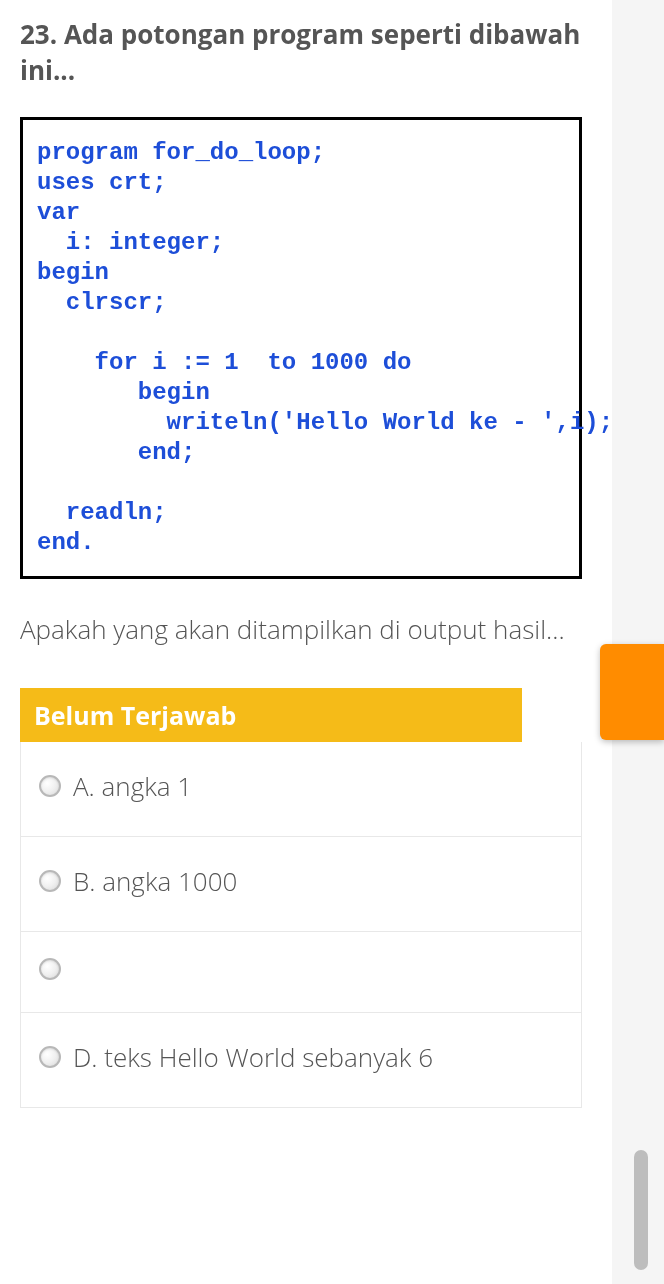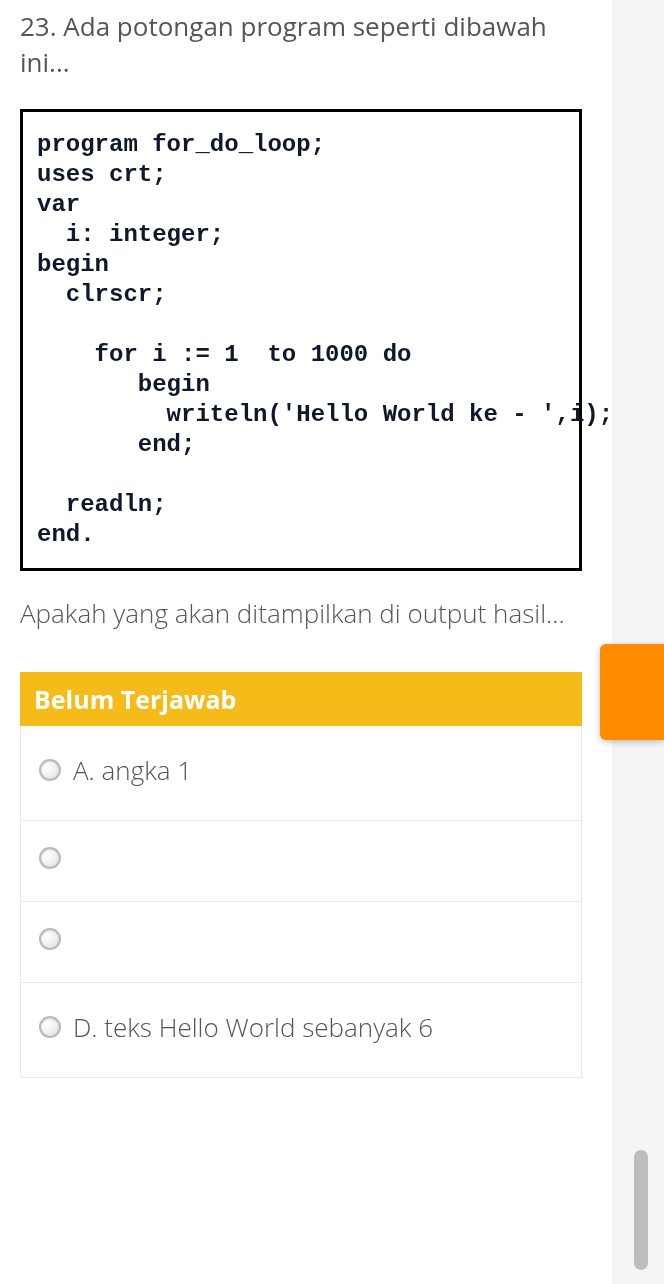--- a/index.html
+++ b/index.html
@@ -18,54 +18,54 @@
     .main-container {
       background: #ffffff;
       width: 620px;
       min-height: 100%;
       padding: 0 20px 40px 20px;
       position: relative;
     }
     .question-text {
       color: #555555;
       font-size: 26px;
-      font-weight: 400;
+      font-weight: 700;
       line-height: 1.4;
-      padding-top: 8px;
+      padding-top: 16px;
     }
     .code-box {
       border: 3px solid #000000;
       background: #ffffff;
       margin: 28px 0 24px 0;
       padding: 18px 14px 18px 14px;
       width: 562px;
     }
     .code-box pre {
       font-family: 'Consolas', 'Courier New', monospace;
       font-size: 24px;
       font-weight: bold;
-      color: #0f172a;
+      color: #1d4ed8;
       white-space: pre;
       line-height: 1.25;
     }
     .question-followup {
       color: #555555;
       font-size: 26px;
       font-weight: 300;
       line-height: 1.45;
-      margin-top: 24px;
+      margin-top: 32px;
       margin-bottom: 40px;
     }
     .status-banner {
       background: #f5bb18;
       color: #ffffff;
       font-size: 25px;
       font-weight: 700;
       padding: 10px 14px;
-      width: 562px;
+      width: 502px;
     }
     .options-container {
       width: 562px;
       border-left: 1px solid #e8e8e8;
       border-right: 1px solid #e8e8e8;
     }
     .option-row {
       border-bottom: 1px solid #e8e8e8;
       padding: 26px 18px 32px 18px;
       display: flex;
@@ -146,20 +146,21 @@
 
   <div class="options-container">
 
     <div class="option-row">
       <span class="radio-circle"></span>
       <span class="option-label">A. angka 1</span>
     </div>
 
     <div class="option-row">
       <span class="radio-circle"></span>
+      <span class="option-label">B. angka 1000</span>
     </div>
 
     <div class="option-row">
       <span class="radio-circle"></span>
     </div>
 
     <div class="option-row">
       <span class="radio-circle"></span>
       <span class="option-label">D. teks Hello World sebanyak 6</span>
     </div>

